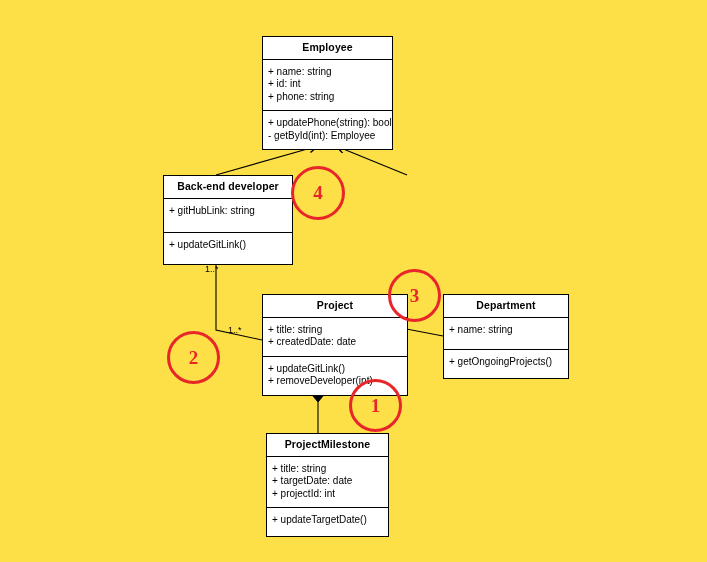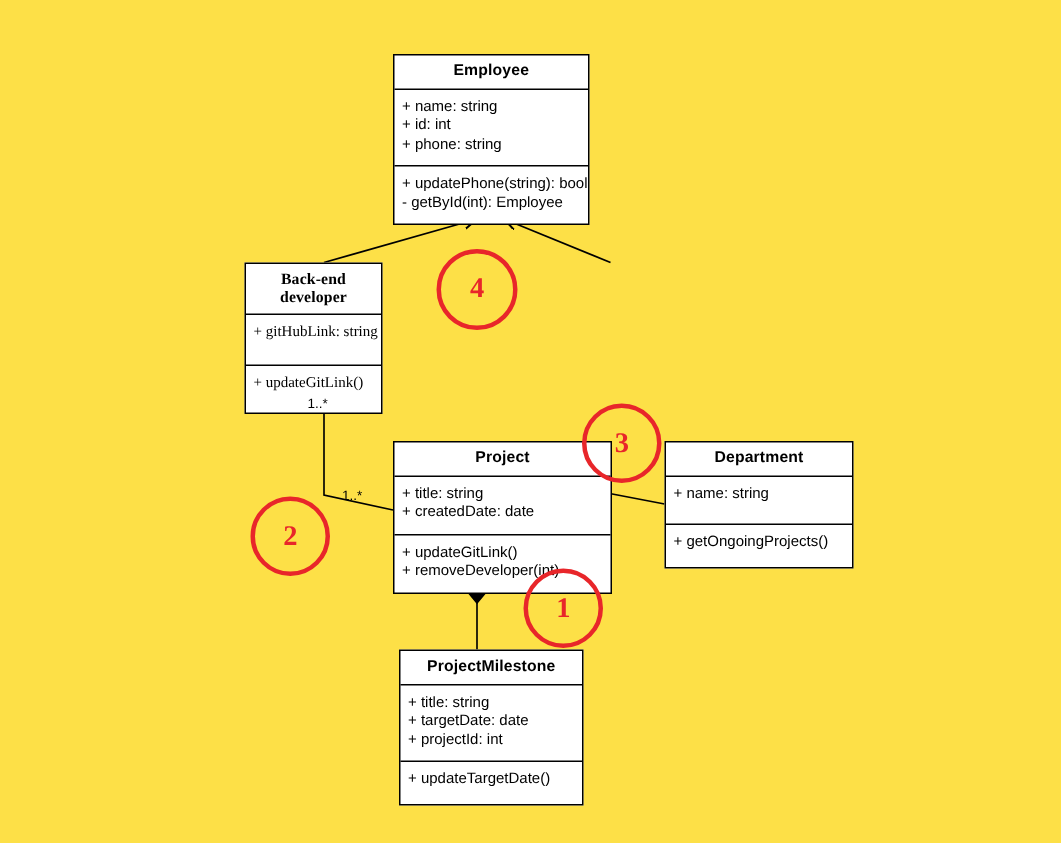--- a/index.html
+++ b/index.html
@@ -125,21 +125,21 @@
       <div class="uml-row">+ name: string</div>
       <div class="uml-row">+ id: int</div>
       <div class="uml-row">+ phone: string</div>
     </div>
     <div class="uml-section">
       <div class="uml-row">+ updatePhone(string): bool</div>
       <div class="uml-row">-  getById(int): Employee</div>
     </div>
   </div>
 
-  <div class="uml-class" style="left:163px; top:175px; width:92px;font-family:Liberation Serif, serif;">
+  <div class="uml-class" style="left:163px; top:175px; width:130px;">
     <div class="uml-title">Back-end developer</div>
     <div class="uml-section uml-attrs" style="min-height:34px;">
       <div class="uml-row">+ gitHubLink: string</div>
     </div>
     <div class="uml-section" style="min-height:31px;">
       <div class="uml-row">+ updateGitLink()</div>
     </div>
   </div>
 
 

